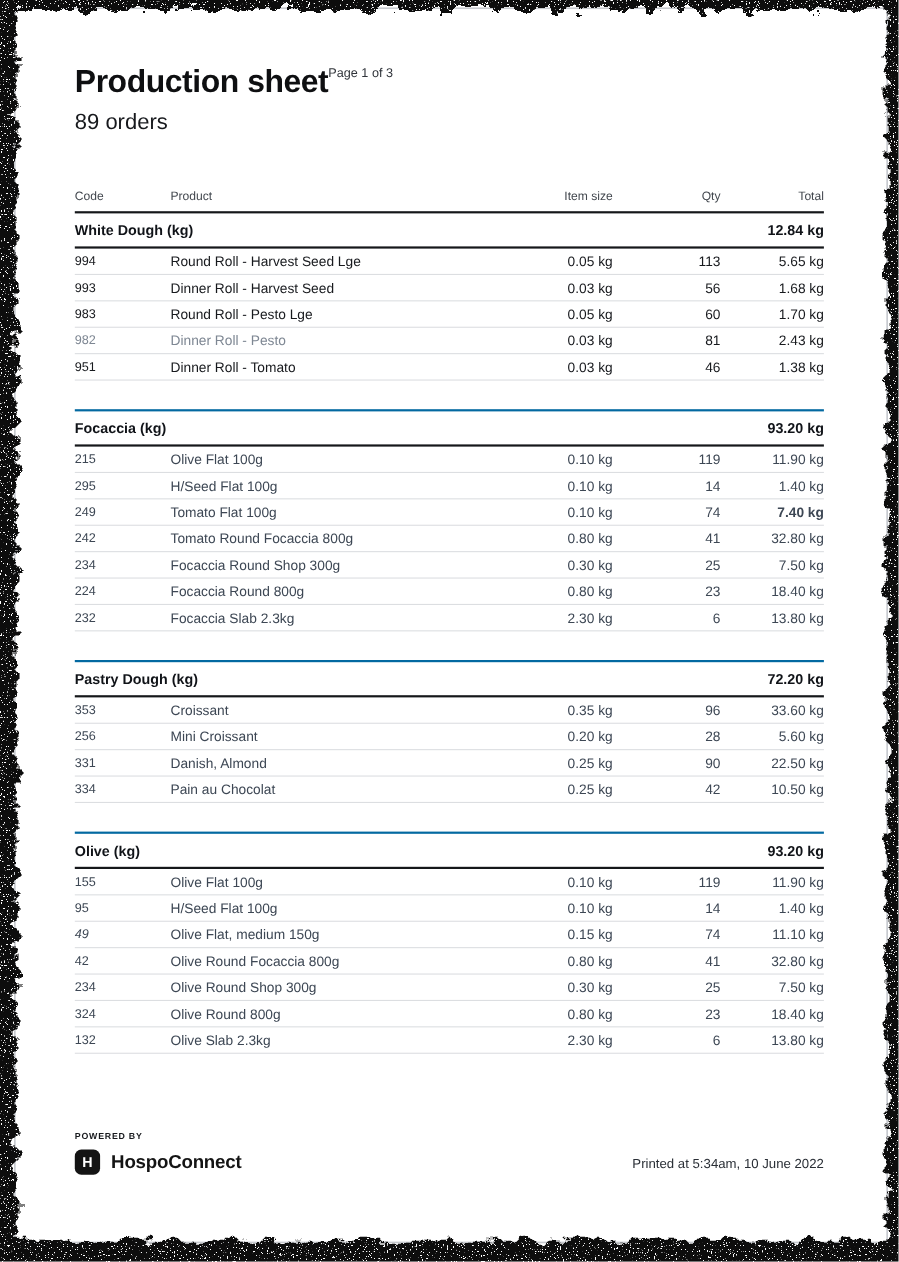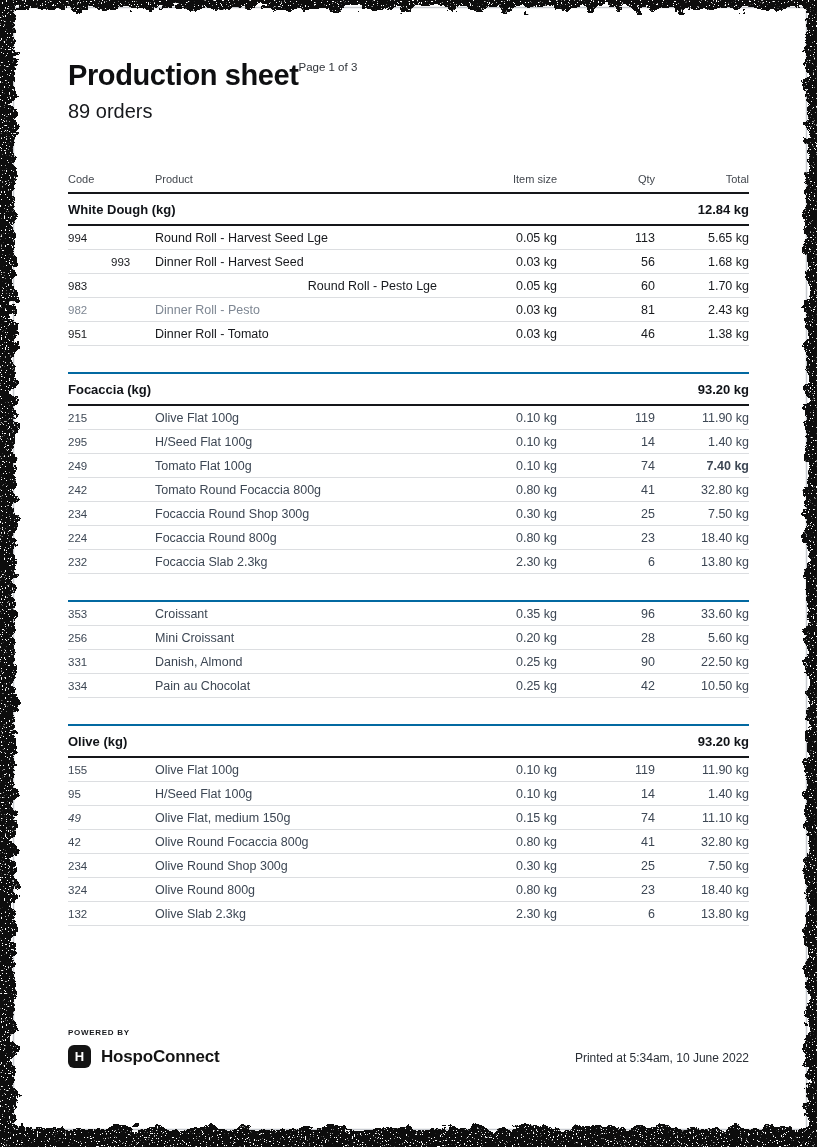--- a/index.html
+++ b/index.html
@@ -111,30 +111,30 @@
     <div>
   <div class="grid-row row">
     <span class="cell-code" style="color: rgb(23, 25, 29);">994</span>
     <span style="color: rgb(23, 25, 29);">Round Roll - Harvest Seed Lge</span>
     <span class="col-r" style="color: rgb(23, 25, 29);">0.05 kg</span>
     <span class="col-r" style="color: rgb(23, 25, 29);">113</span>
     <span class="col-r" style="color: rgb(23, 25, 29);">5.65 kg</span>
   </div>
 
   <div class="grid-row row">
-    <span class="cell-code" style="color: rgb(23, 25, 29); margin-left: 43px;">993</span>
+    <span class="cell-code" style="color: rgb(23, 25, 29);">993</span>
     <span style="color: rgb(23, 25, 29);">Dinner Roll - Harvest Seed</span>
     <span class="col-r" style="color: rgb(23, 25, 29);">0.03 kg</span>
     <span class="col-r" style="color: rgb(23, 25, 29);">56</span>
     <span class="col-r" style="color: rgb(23, 25, 29);">1.68 kg</span>
   </div>
 
   <div class="grid-row row">
     <span class="cell-code" style="color: rgb(23, 25, 29);">983</span>
-    <span style="color: rgb(23, 25, 29); text-align: right;">Round Roll - Pesto Lge</span>
+    <span style="color: rgb(23, 25, 29);">Round Roll - Pesto Lge</span>
     <span class="col-r" style="color: rgb(23, 25, 29);">0.05 kg</span>
     <span class="col-r" style="color: rgb(23, 25, 29);">60</span>
     <span class="col-r" style="color: rgb(23, 25, 29);">1.70 kg</span>
   </div>
 
   <div class="grid-row row">
     <span class="cell-code" style="color: rgb(126, 135, 147);">982</span>
     <span style="color: rgb(126, 135, 147);">Dinner Roll - Pesto</span>
     <span class="col-r" style="color: rgb(23, 25, 29);">0.03 kg</span>
     <span class="col-r" style="color: rgb(23, 25, 29);">81</span>
@@ -209,20 +209,24 @@
     <span class="cell-code" style="color: rgb(61, 71, 84);">232</span>
     <span style="color: rgb(61, 71, 84);">Focaccia Slab 2.3kg</span>
     <span class="col-r" style="color: rgb(61, 71, 84);">2.30 kg</span>
     <span class="col-r" style="color: rgb(61, 71, 84);">6</span>
     <span class="col-r" style="color: rgb(61, 71, 84);">13.80 kg</span>
   </div>
 </div>
   </div>
 
   <div class="section">
+    <div class="section-header">
+      <span class="section-name">Pastry Dough (kg)</span>
+      <span class="section-total">72.20 kg</span>
+    </div>
     <div>
   <div class="grid-row row">
     <span class="cell-code" style="color: rgb(61, 71, 84);">353</span>
     <span style="color: rgb(61, 71, 84);">Croissant</span>
     <span class="col-r" style="color: rgb(61, 71, 84);">0.35 kg</span>
     <span class="col-r" style="color: rgb(61, 71, 84);">96</span>
     <span class="col-r" style="color: rgb(61, 71, 84);">33.60 kg</span>
   </div>
 
   <div class="grid-row row">

